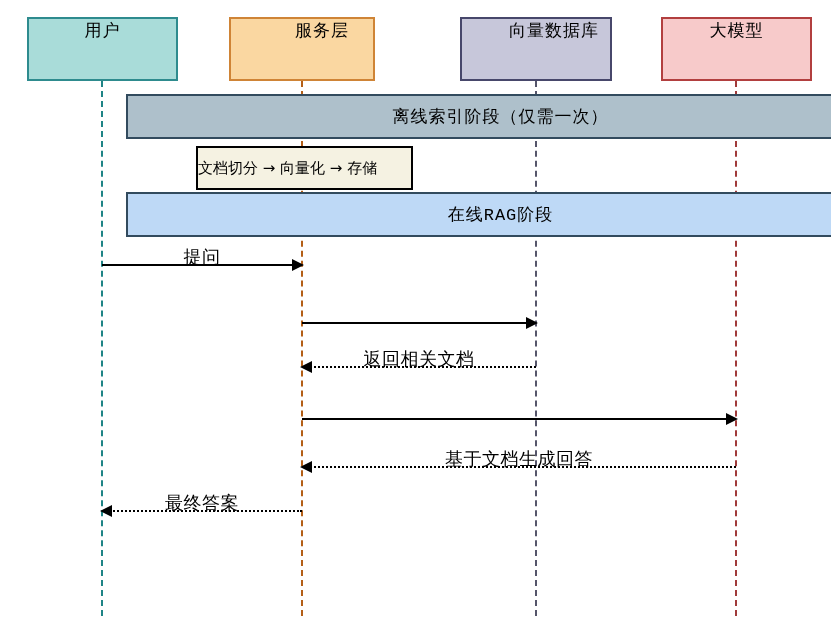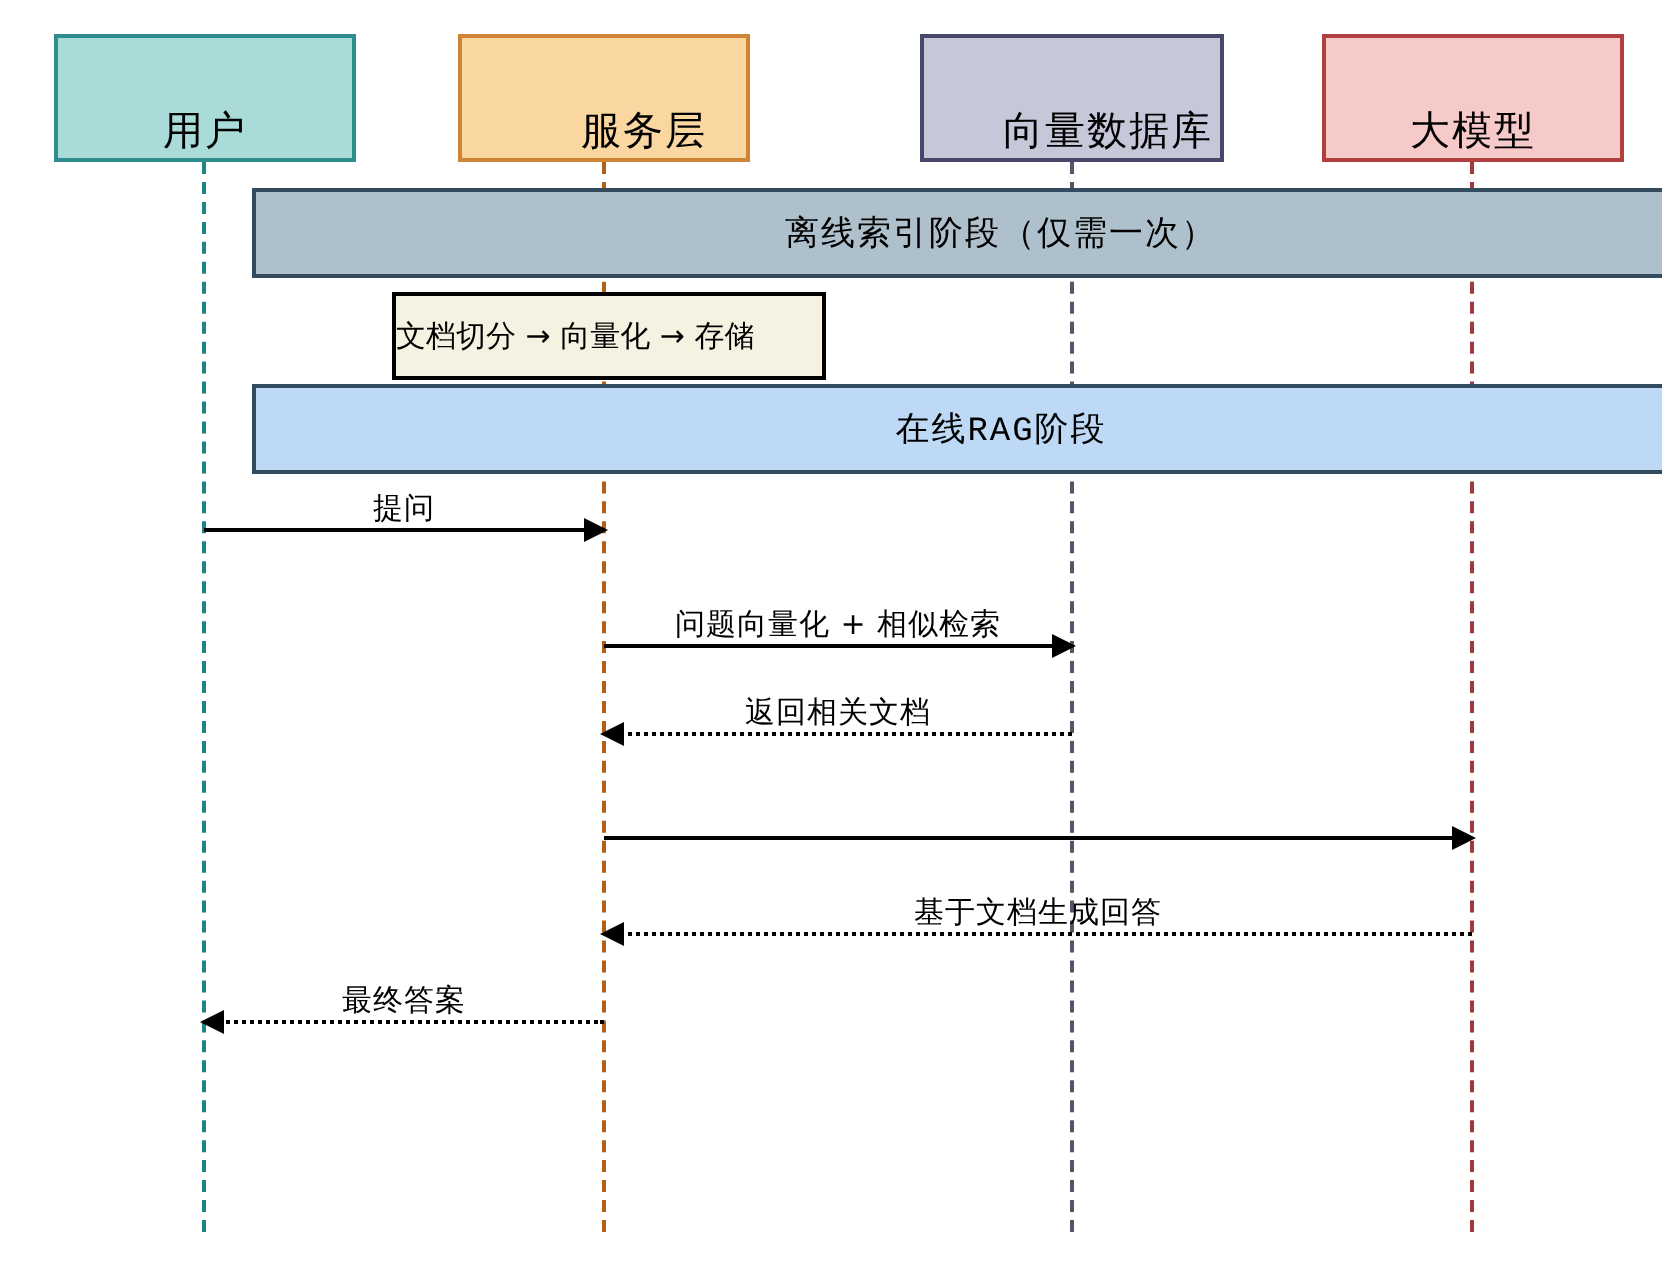--- a/index.html
+++ b/index.html
@@ -9,22 +9,22 @@
   }
   
   .lifeline{position:absolute;top:81px;height:535px;width:0;border-left:2px dashed #888;z-index:1;}
   .ll-user   {left:101px;border-left-color:#1f8486;}
   .ll-service{left:301px;border-left-color:#b45f17;}
   .ll-vector {left:535px;border-left-color:#55556a;}
   .ll-model  {left:735px;border-left-color:#a03a3a;}
   
   .participant{
     position:absolute;top:17px;height:64px;box-sizing:border-box;z-index:3;
-    display:flex;align-items:flex-end;justify-content:center;
-    font-size:20px;letter-spacing:1px;
+    display:flex;align-items:flex-start;justify-content:center;
+    font-size:17px;letter-spacing:1px;
   }
   .p-user   {left:27px; width:151px;background:#a9dcd9;border:2px solid #2e8b8e;}
   .p-service{left:229px;width:146px;background:#fad7a1;border:2px solid #cf8436;padding-left:40px;}
   .p-vector {left:460px;width:152px;background:#c7c7da;border:2px solid #47476b;padding-left:36px;}
   .p-model  {left:661px;width:151px;background:#f7caca;border:2px solid #b23f3f;}
   
   .phase{
     position:absolute;left:78px;width:749px;height:45px;box-sizing:border-box;z-index:3;
     display:flex;align-items:center;justify-content:center;font-size:17px;letter-spacing:1px;margin-left:48px;
   }
@@ -38,21 +38,21 @@
   }
   
   .msg-line{position:absolute;height:0;z-index:4;}
   .msg-line.solid {border-top:2px solid #000;}
   .msg-line.dotted{border-top:2px dotted #000;}
   .head{position:absolute;width:0;height:0;top:-7px;}
   .head.right{right:-2px;border-top:6px solid transparent;border-bottom:6px solid transparent;border-left:12px solid #000;}
   .head.left {left:-2px; border-top:6px solid transparent;border-bottom:6px solid transparent;border-right:12px solid #000;}
   .msg-label{
     position:absolute;transform:translateX(-50%);z-index:5;
-    font-size:15px;white-space:nowrap;letter-spacing:0.5px;text-align:center;
+    font-size:18px;white-space:nowrap;letter-spacing:0.5px;text-align:center;
   }
 </style>
 </head>
 <body>
 
 <div class="canvas">
 
   <div class="lifeline ll-user"></div>
   <div class="lifeline ll-service"></div>
   <div class="lifeline ll-vector"></div>
@@ -79,21 +79,20 @@
   </div>
   <div class="phase phase-online">
     <span>在线RAG阶段</span>
   </div>
 
   <div class="msg-label" style="left:202px;top:245px">提问</div>
   <div class="msg-line solid" style="left:102px;top:264px;width:200px">
     <i class="head right"></i>
   </div>
 
-  <div class="msg-label" style="left:419px;top:303px">问题向量化 + 相似检索</div>
   <div class="msg-line solid" style="left:302px;top:322px;width:234px">
     <i class="head right"></i>
   </div>
 
   <div class="msg-label" style="left:419px;top:347px">返回相关文档</div>
   <div class="msg-line dotted" style="left:302px;top:366px;width:234px">
     <i class="head left"></i>
   </div>
 
   <div class="msg-line solid" style="left:302px;top:418px;width:434px">

